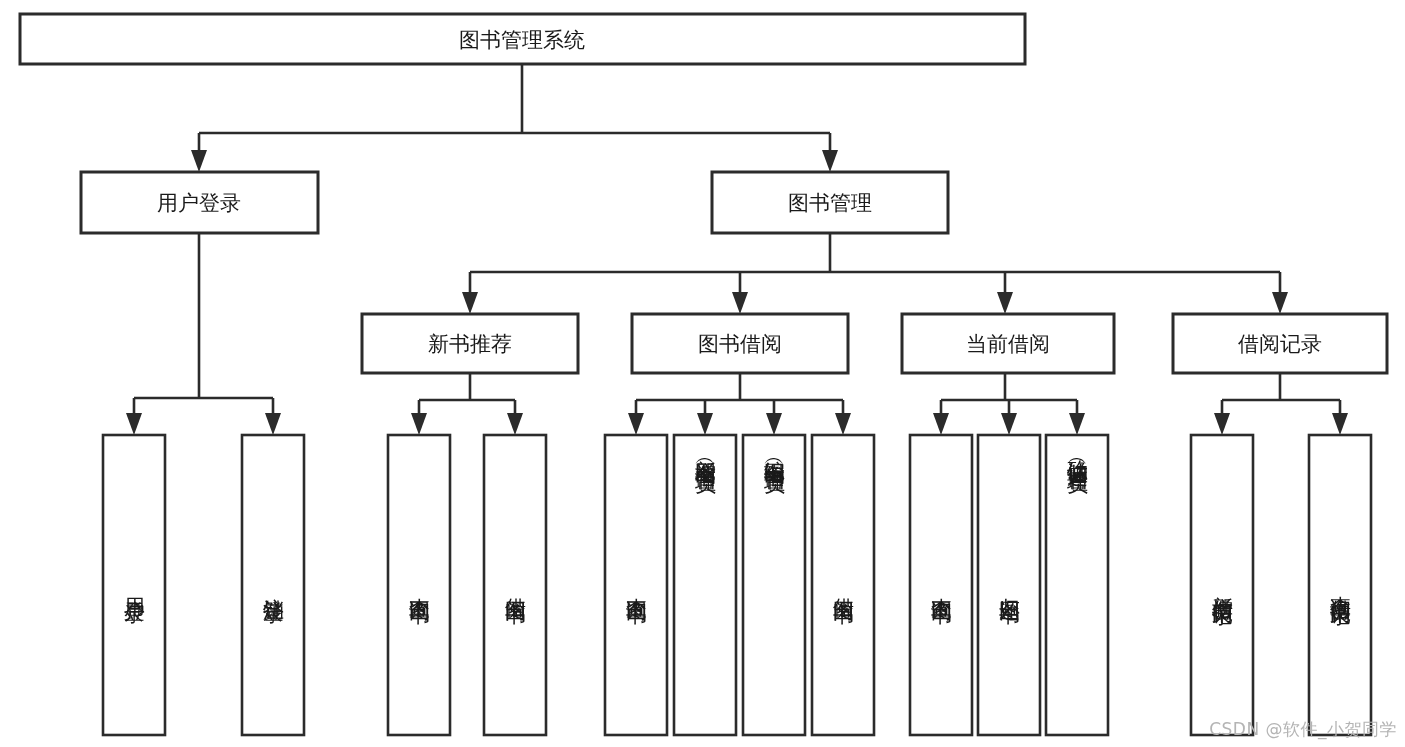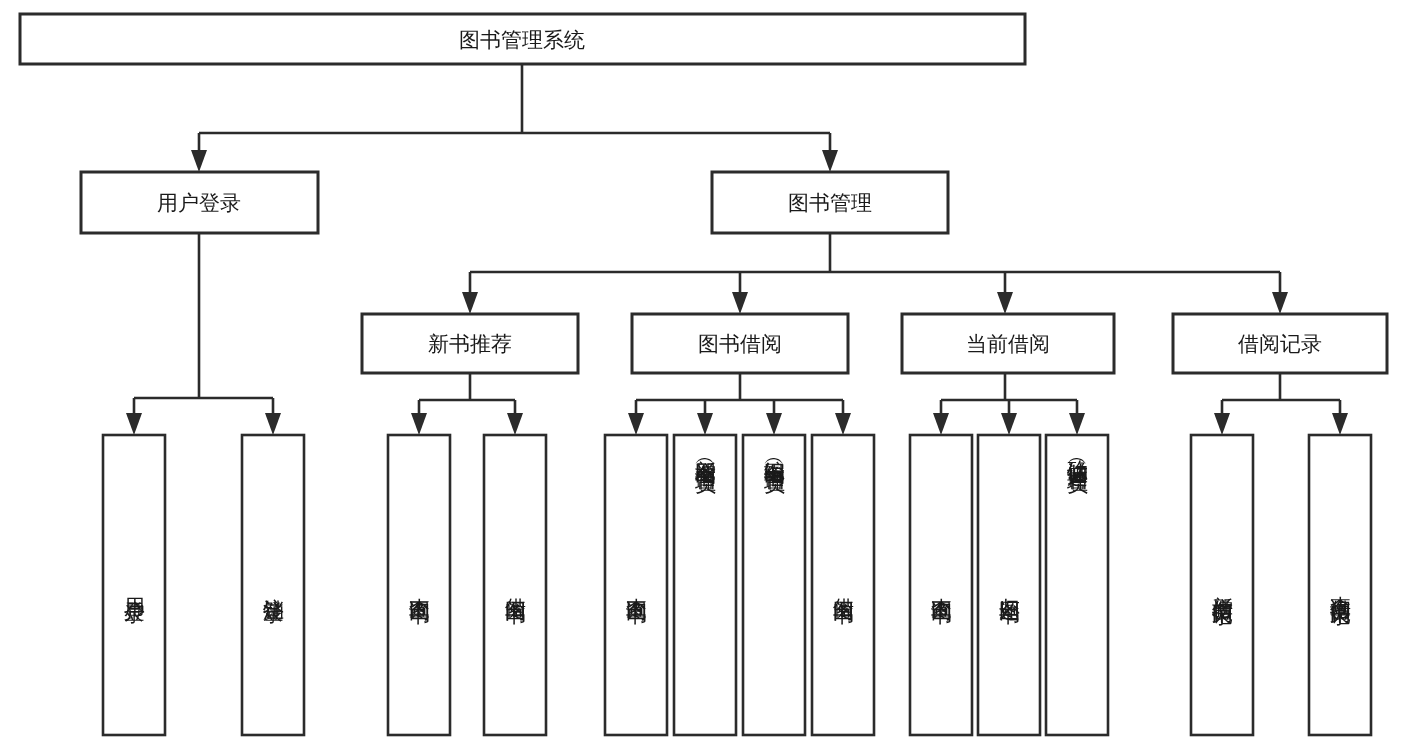--- a/index.html
+++ b/index.html
@@ -237,14 +237,15 @@
     <span class="leaf-label">确认归还（管理员）</span>
   </div>
 
   <div class="leaf-label-wrap" style="left:1191px; top:435px; width:62px; height:300px;">
     <span class="leaf-label">新增借阅记录</span>
   </div>
   <div class="leaf-label-wrap" style="left:1309px; top:435px; width:62px; height:300px;">
     <span class="leaf-label">查询借阅记录</span>
   </div>
 
+  <div class="watermark">CSDN @软件_小贺同学</div>
 
 </div>
 
 </body></html>

